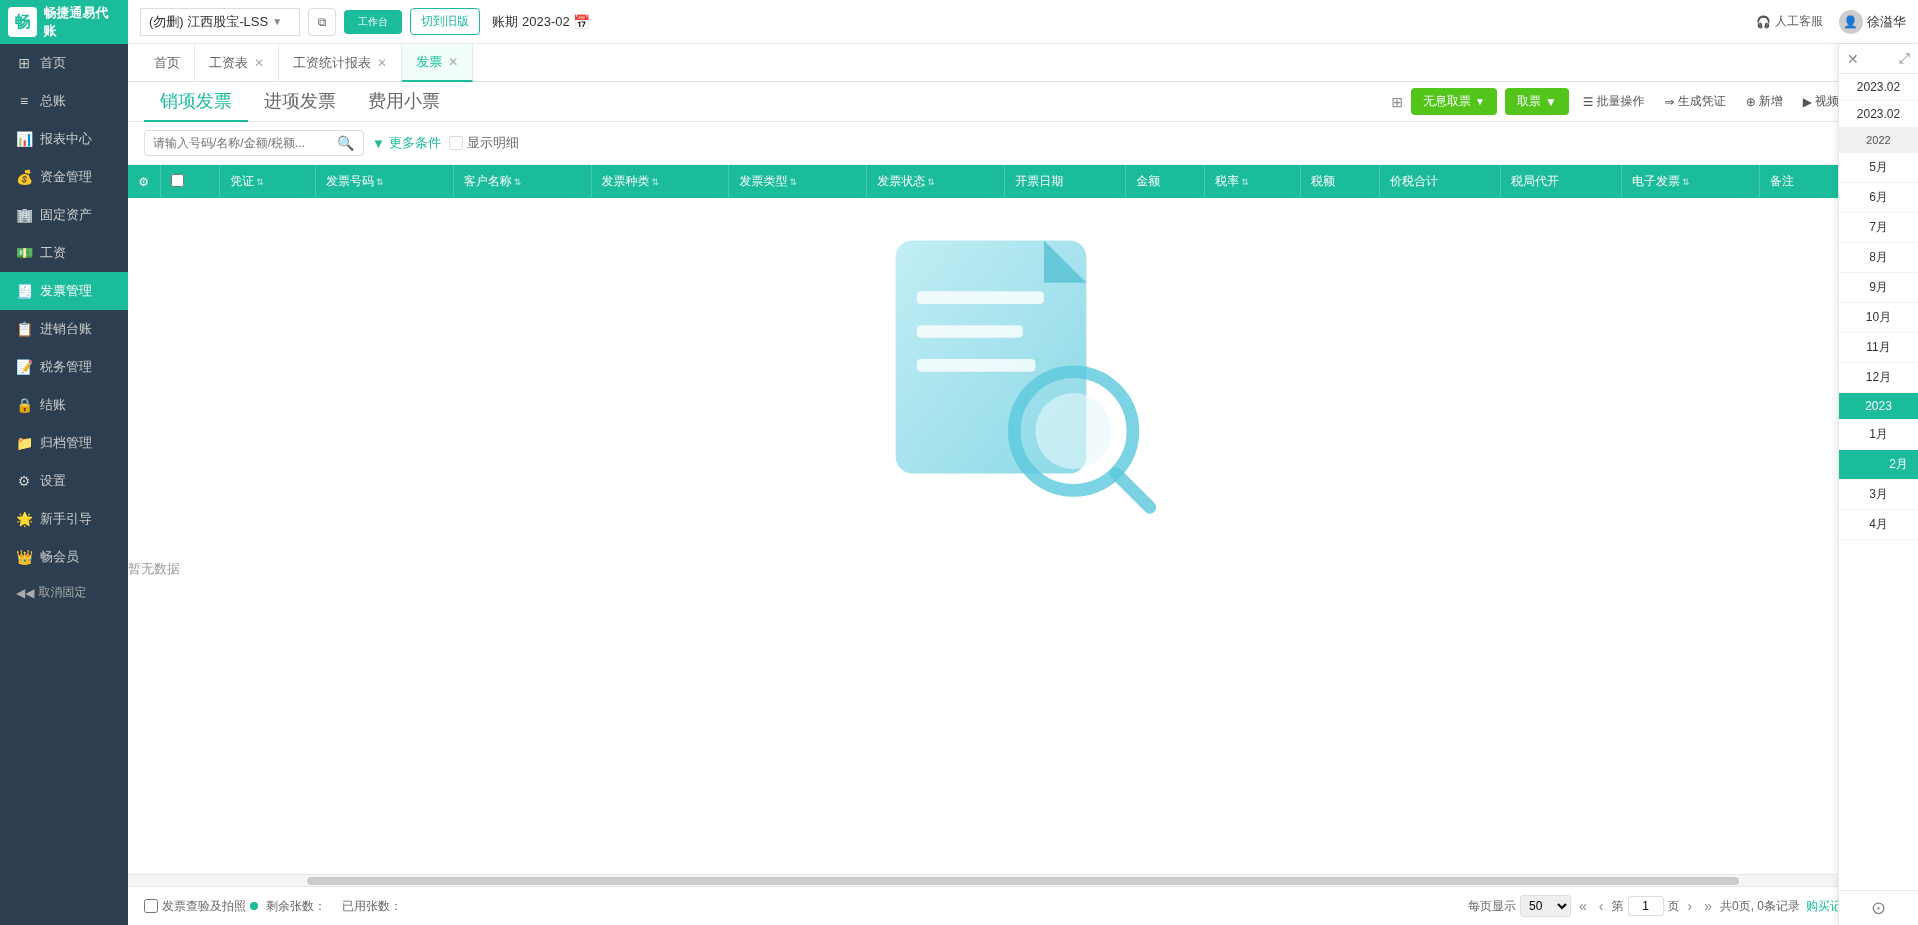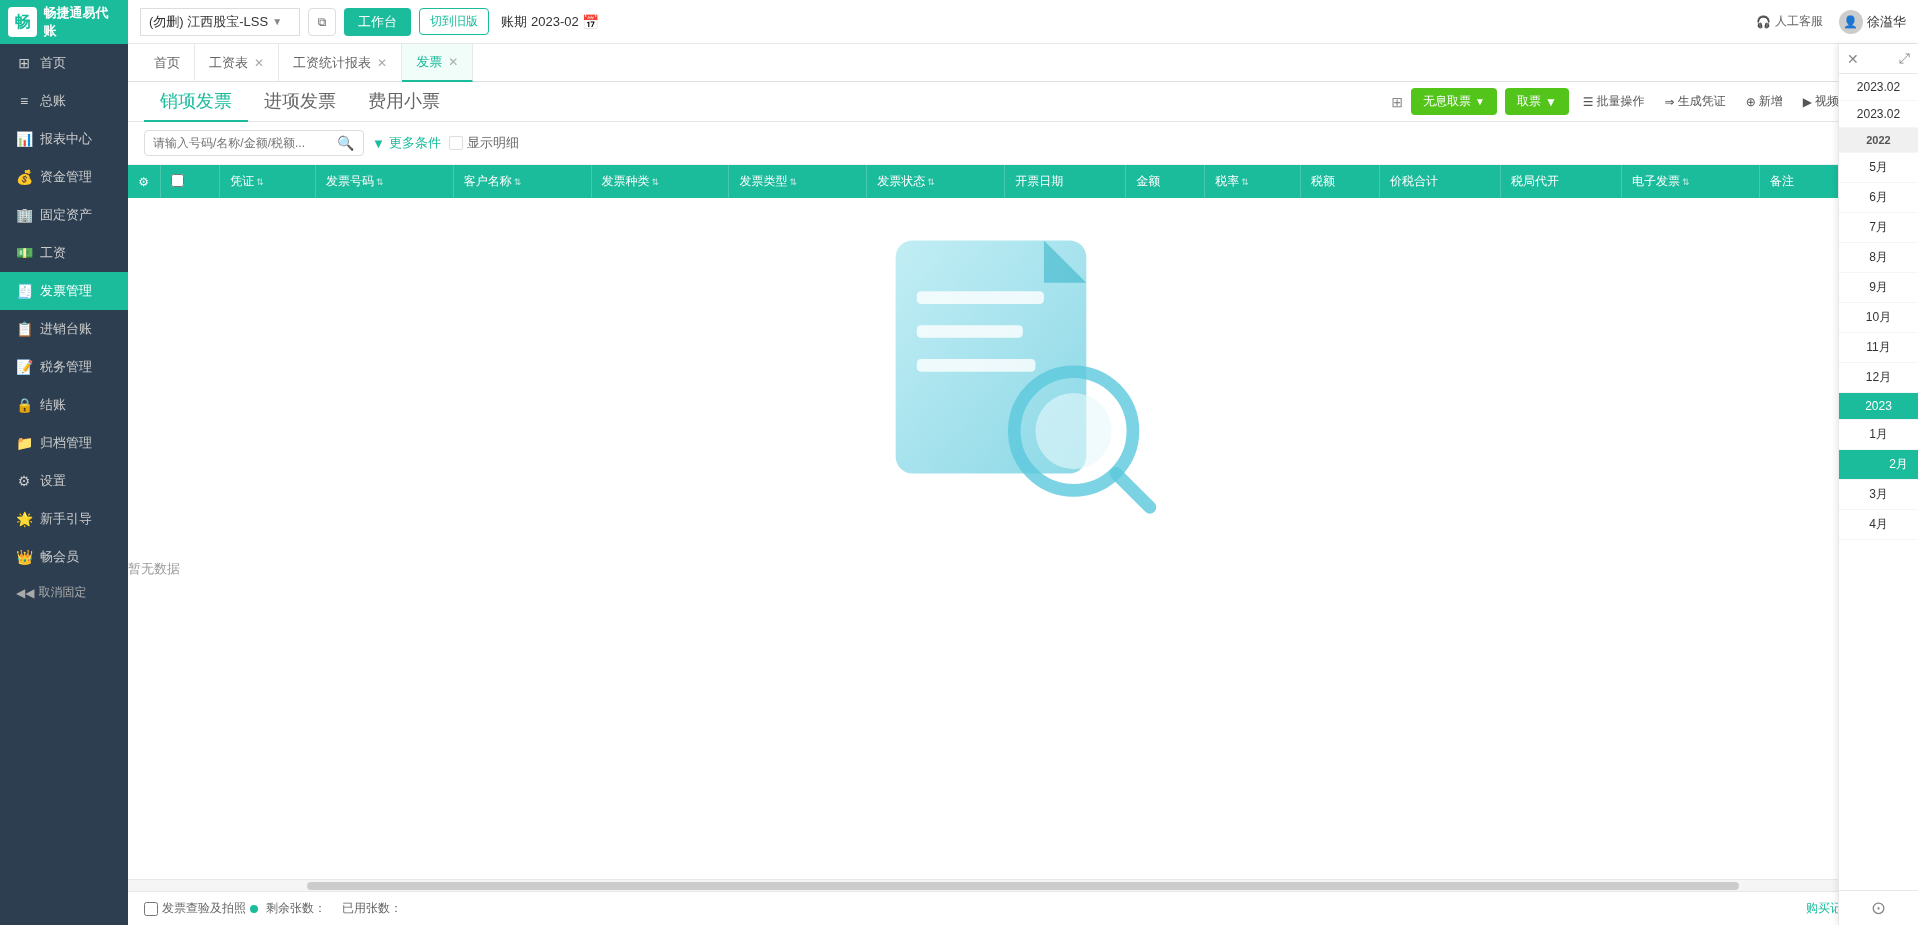--- a/index.html
+++ b/index.html
@@ -38,21 +38,21 @@
       display: flex; align-items: center; gap: 4px; color: #333; font-size: 13px;
       border: 1px solid #ddd; border-radius: 0; padding: 4px 8px; cursor: pointer; min-width: 160px;
     }
     .topbar-company-icon { color: #888; font-size: 10px; }
     .topbar-icon-btn {
       width: 28px; height: 28px; border: 1px solid #ddd; border-radius: 4px;
       display: flex; align-items: center; justify-content: center; cursor: pointer; color: #666;
     }
     .topbar-workbench {
       background: #1abc9c; color: #fff; border: none; border-radius: 4px;
-      padding: 5px 14px; cursor: pointer; font-size: 13px;
+      padding: 5px 14px; cursor: pointer; font-size: 10px;
     }
     .topbar-oldver {
       border: 1px solid #1abc9c; color: #1abc9c; background: #fff; border-radius: 4px;
       padding: 4px 10px; cursor: pointer; font-size: 12px;
     }
     .topbar-period {
       display: flex; align-items: center; gap: 4px; font-size: 13px; color: #333; margin-left: 4px;
     }
     .topbar-period-icon { color: #1abc9c; font-size: 14px; }
     .topbar-right {
@@ -180,21 +180,21 @@
       padding: 6px 8px; border-bottom: 1px solid #e8e8e8;
     }
     .right-panel-close { cursor: pointer; color: #888; font-size: 14px; }
     .right-panel-expand { cursor: pointer; color: #888; font-size: 14px; }
     .date-list { flex: 1; overflow-y: auto; }
     .date-item {
       padding: 6px 8px; font-size: 12px; color: #333; cursor: pointer;
       text-align: center; border-bottom: 1px solid #f5f5f5;
     }
     .date-item.active { background: #1abc9c; color: #fff; padding-left: 48px; }
-    .date-item.year-label { background: #f0f0f0; font-weight: bold; color: #555; font-size: 11px; }
+    .date-item.year-label { background: #f0f0f0; font-weight: normal; color: #555; font-size: 11px; }
     .date-item.year-active { background: #1abc9c; color: #fff; font-weight: normal; }
     .right-panel-bottom {
       padding: 6px 8px; text-align: center; cursor: pointer; border-top: 1px solid #e8e8e8;
     }
     .right-panel-bottom-icon { color: #888; font-size: 18px; }
   </style>
 </head>
 <body>
 
 <div class="sidebar">
@@ -481,20 +481,37 @@
           <input type="checkbox" style="width: 14px; height: 14px;">
           <span>发票查验及拍照</span>
           <div class="verify-dot"></div>
         </div>
         <span>剩余张数：</span>
         <span></span>
         <span>已用张数：</span>
         <span></span>
       </div>
       <div class="footer-right">
+        <div class="page-nav">
+          <span>每页显示</span>
+          <select class="page-size-select">
+            <option value="50" selected="">50</option>
+            <option value="10">10</option>
+            <option value="20">20</option>
+            <option value="100">100</option>
+          </select>
+          <span class="page-nav-btn">«</span>
+          <span class="page-nav-btn">‹</span>
+          <span>第</span>
+          <input class="page-input" type="text" value="1" style="">
+          <span>页</span>
+          <span class="page-nav-btn">›</span>
+          <span class="page-nav-btn">»</span>
+          <span>共0页, 0条记录</span>
+        </div>
         <div class="footer-links">
           <span class="footer-link">购买记录</span>
           <span class="footer-link">去充值</span>
         </div>
       </div>
     </div>
   </div>
 </div>
 
 <div class="right-panel">

